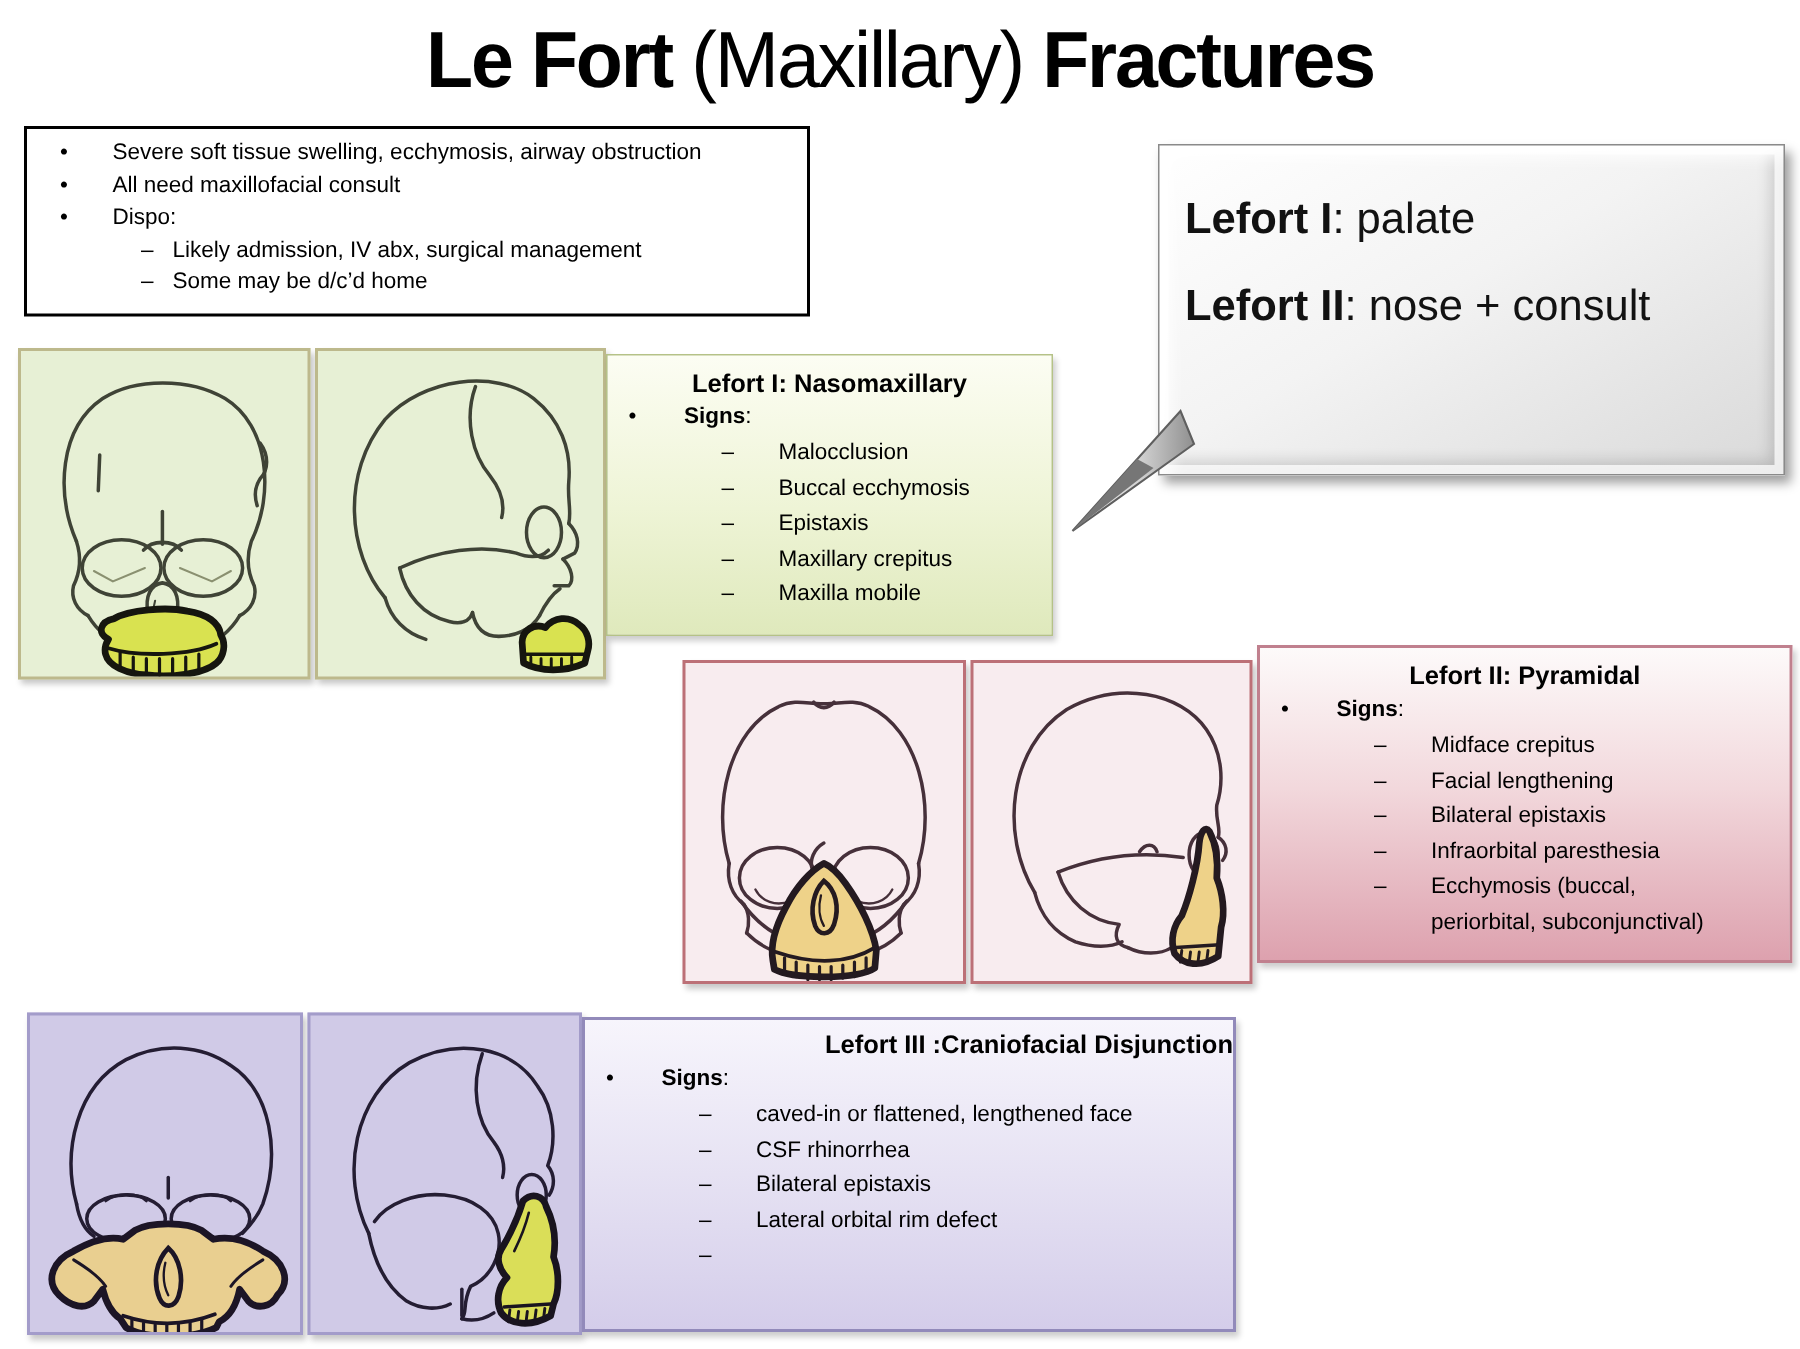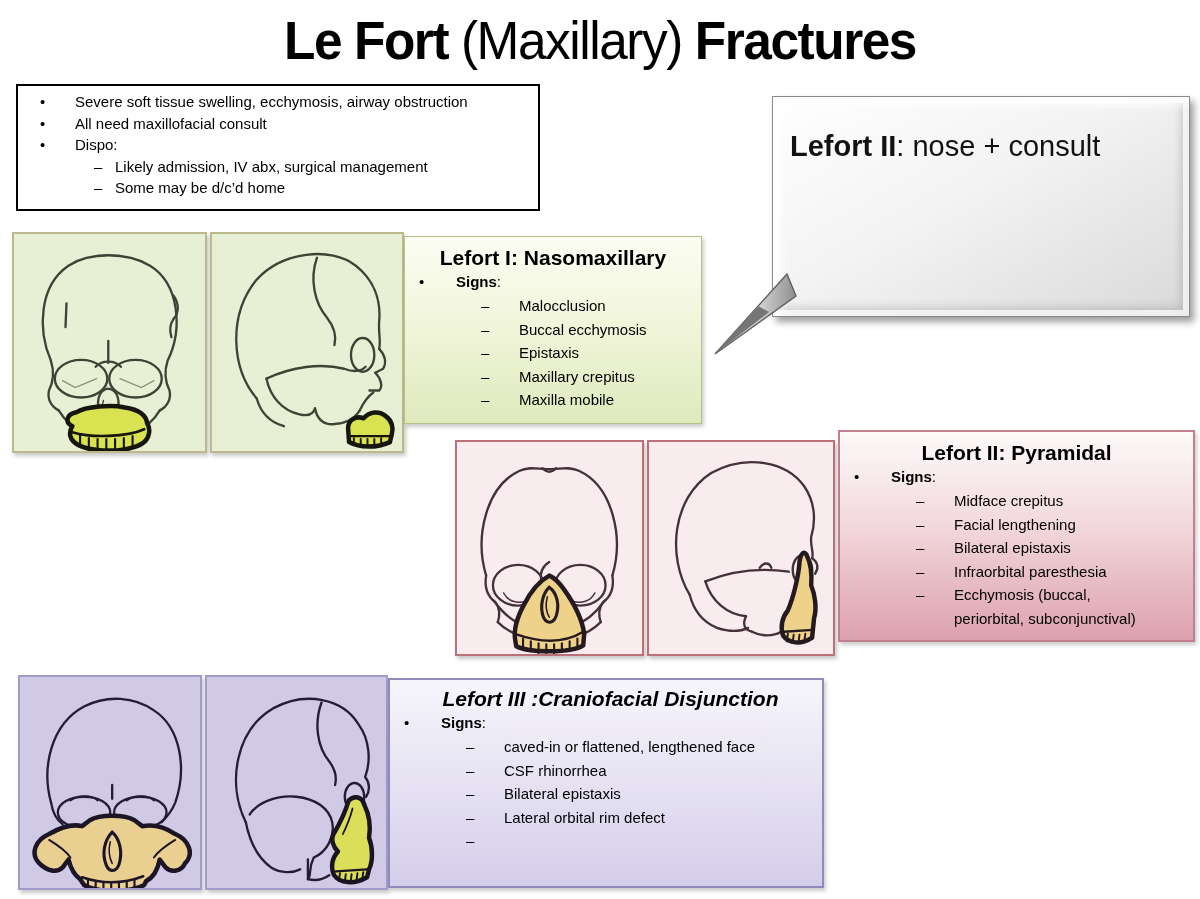--- a/index.html
+++ b/index.html
@@ -66,22 +66,22 @@
   .s2-box{
     left:838px;top:430px;width:353px;height:208px;
     background:linear-gradient(180deg,#fdfafa 0%,#f2d8dc 45%,#dda1ae 100%);
     border:2px solid #c0808e;
   }
   .s3-box{
     left:388px;top:678px;width:432px;height:206px;
     background:linear-gradient(180deg,#f7f5fc 0%,#e6e2f3 50%,#d4cdea 100%);
     border:2px solid #928aba;
   }
-  .ib-title{font-weight:bold;font-size:21px;margin-top:9px;text-align:center;}
-  .s3-box .ib-title{text-align:center;padding-left:9px;margin-top:7px;font-style:italic;}
+  .ib-title{font-weight:bold;font-size:17px;margin-top:9px;text-align:center;}
+  .s3-box .ib-title{text-align:right;padding-left:9px;margin-top:7px;}
   .signs-row{display:flex;line-height:24px;}
   .signs-row .mk{margin-left:14px;width:12px;}
   .signs-row .lbl{margin-left:25px;}
   .sign-item{display:flex;line-height:23.5px;}
   .sign-item .dash{flex:0 0 auto;margin-left:76px;width:10px;}
   .sign-item .tx{margin-left:28px;white-space:pre-line;}
 </style>
 </head>
 <body>
 
@@ -106,20 +106,21 @@
       <span class="mk">–</span>
       <span class="tx">Likely admission, IV abx, surgical management</span>
     </div>
     <div class="ov-row lvl2">
       <span class="mk">–</span>
       <span class="tx">Some may be d/c’d home</span>
     </div>
   </div>
 
   <div class="callout">
+    <p class="callout-line"><b>Lefort I</b><span>: palate</span></p>
     <p class="callout-line"><b>Lefort II</b><span>: nose + consult</span></p>
   </div>
   <svg class="callout-tail" viewBox="0 0 95 92">
     <defs>
       <linearGradient id="tailGrad" x1="0" y1="0" x2="1" y2="0">
         <stop offset="0" stop-color="#f2f2f2"></stop>
           <stop offset="0.55" stop-color="#d2d2d2"></stop>
           <stop offset="1" stop-color="#8f8f8f"></stop>
       </linearGradient>
     </defs>

